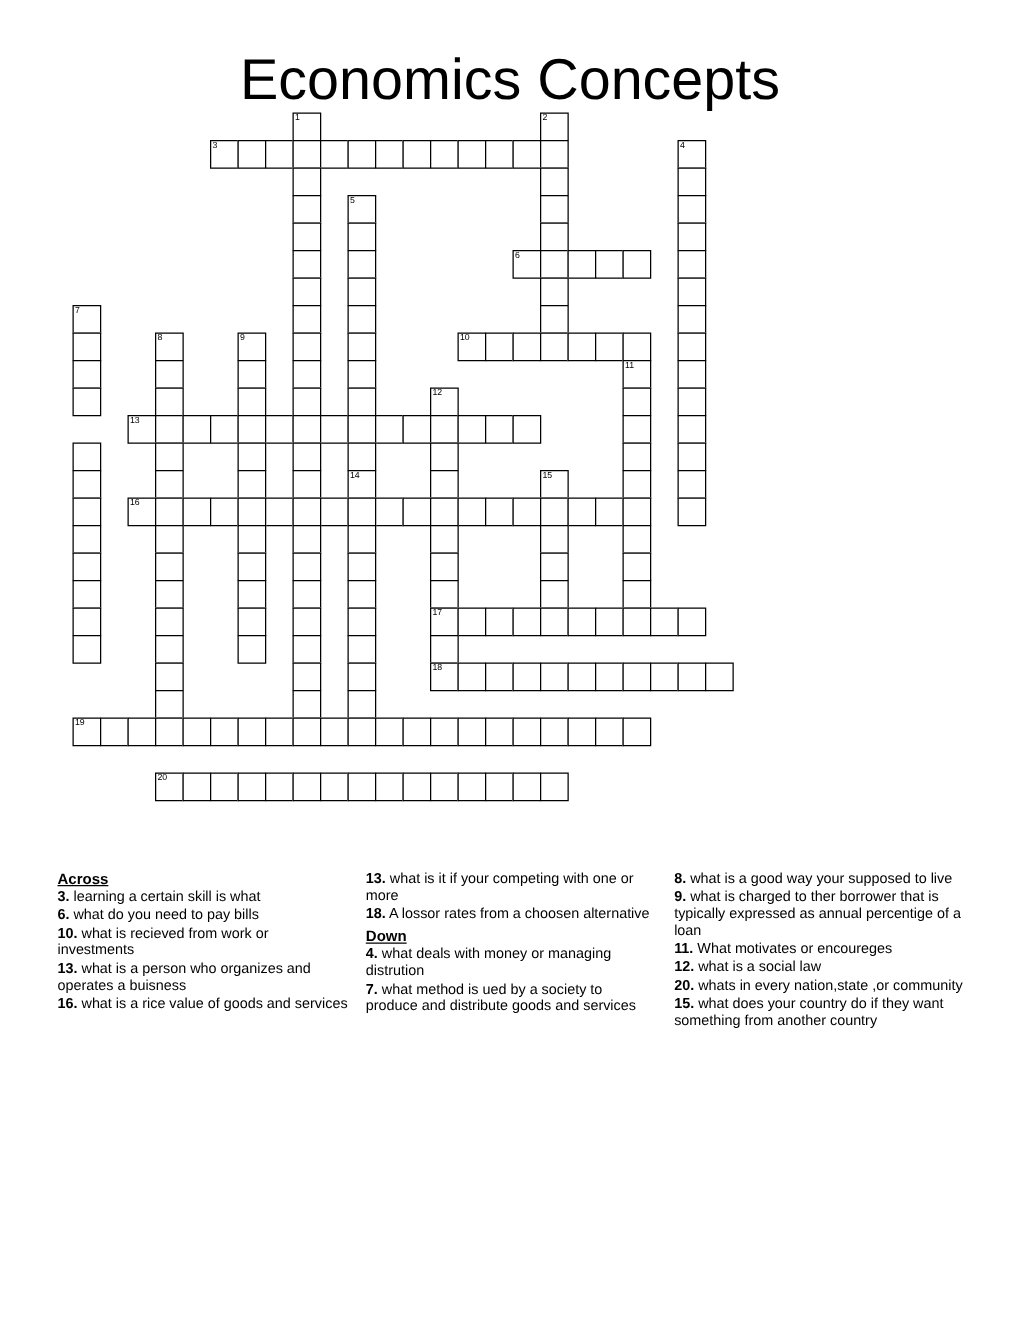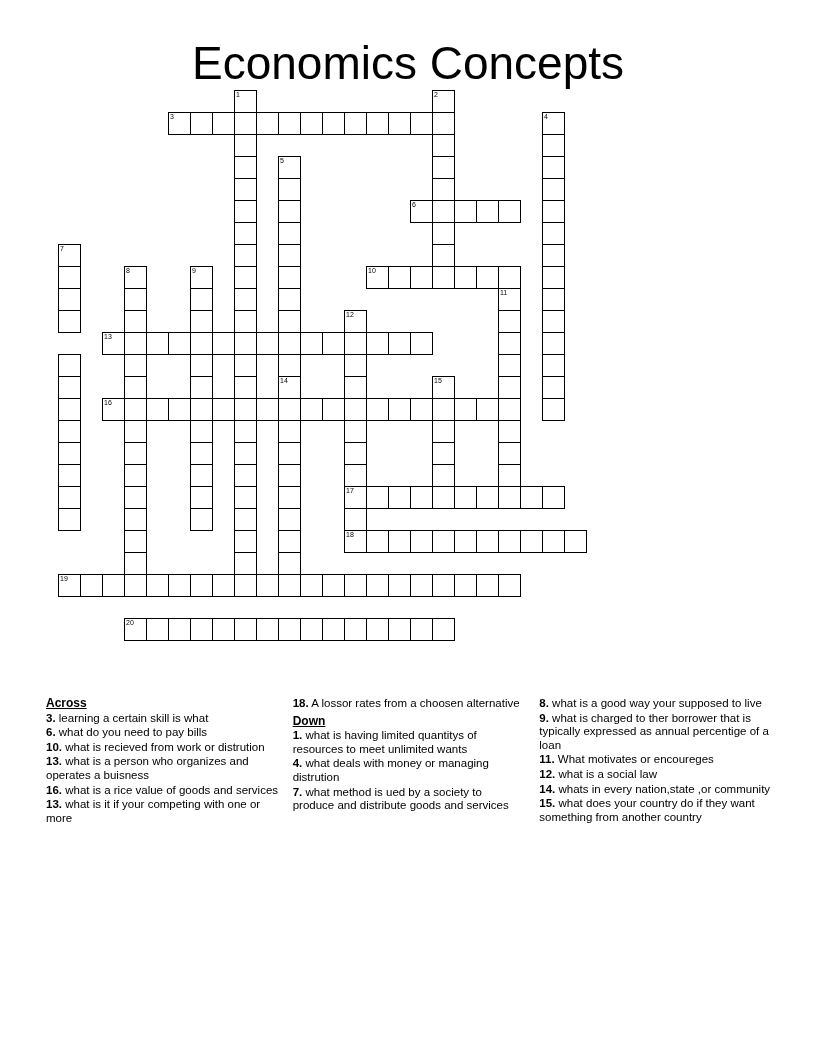--- a/index.html
+++ b/index.html
@@ -361,34 +361,33 @@
         <div class="cell" style="left: 352px; top: 528px;"></div>
         <div class="cell" style="left: 374px; top: 528px;"></div>
       </div>
   </div>
 
   <div id="clues">
     <div class="section-head">Across</div>
     <div id="across-list">
         <div class="clue"><b>3.</b><span> learning a certain skill is what</span></div>
         <div class="clue"><b>6.</b><span> what do you need to pay bills</span></div>
-        <div class="clue"><b>10.</b><span> what is recieved from work or distrution</span></div>
+        <div class="clue"><b>10.</b><span> what is recieved from work or investments</span></div>
         <div class="clue"><b>13.</b><span> what is a person who organizes and operates a buisness</span></div>
         <div class="clue"><b>16.</b><span> what is a rice value of goods and services</span></div>
         <div class="clue"><b>13.</b><span> what is it if your competing with one or more</span></div>
         <div class="clue"><b>18.</b><span> A lossor rates from a choosen alternative</span></div>
       </div>
     <div class="spacer"></div>
     <div class="section-head">Down</div>
     <div id="down-list">
-        <div class="clue"><b>1.</b><span> what is having limited quantitys of resources to meet unlimited wants</span></div>
         <div class="clue"><b>4.</b><span> what deals with money or managing distrution</span></div>
         <div class="clue"><b>7.</b><span> what method is ued by a society to produce and distribute goods and services</span></div>
         <div class="clue"><b>8.</b><span> what is a good way your supposed to live</span></div>
         <div class="clue"><b>9.</b><span> what is charged to ther borrower that is typically expressed as annual percentige of a loan</span></div>
         <div class="clue"><b>11.</b><span> What motivates or encoureges</span></div>
         <div class="clue"><b>12.</b><span> what is a social law</span></div>
-        <div class="clue"><b>14.</b><span> whats in every nation,state ,or community</span></div>
+        <div class="clue"><b>20.</b><span> whats in every nation,state ,or community</span></div>
         <div class="clue"><b>15.</b><span> what does your country do if they want something from another country</span></div>
       </div>
   </div>
 
 </div>
 
 </body></html>

